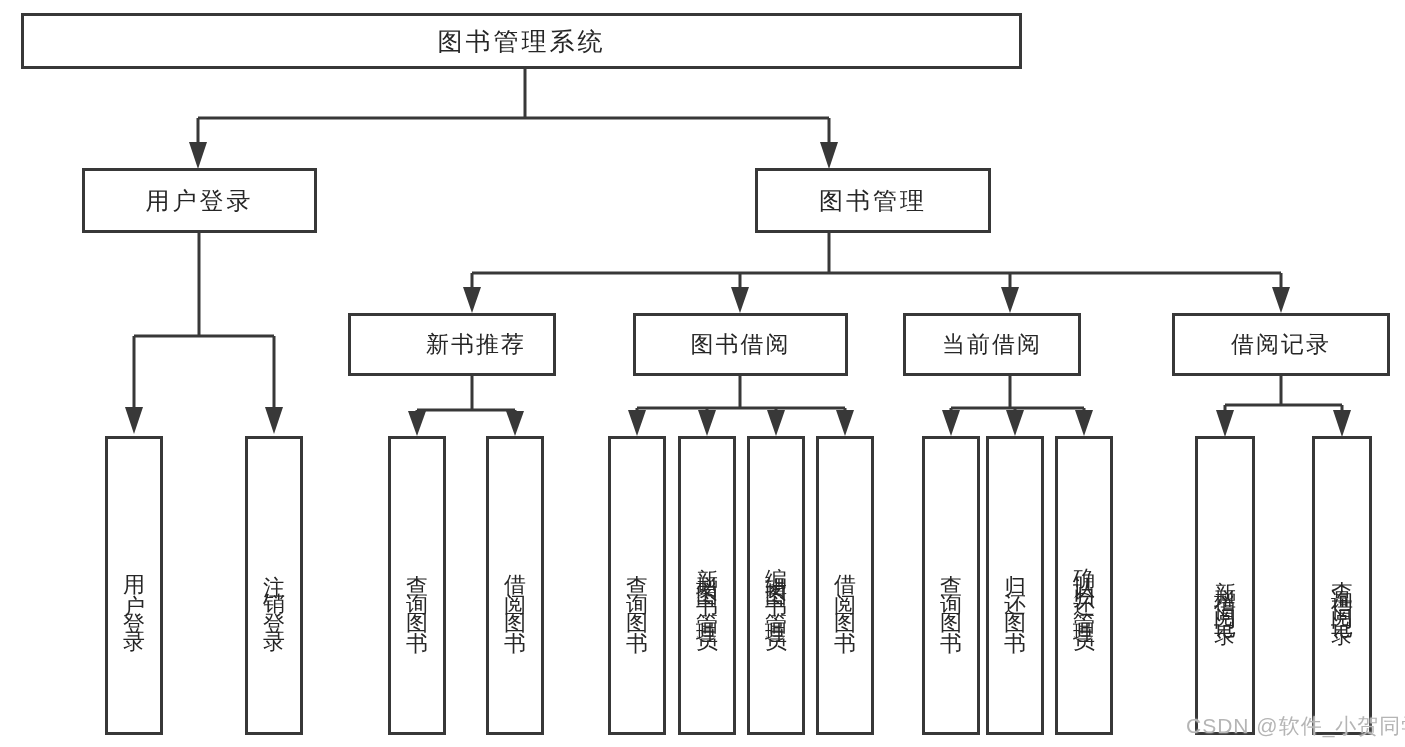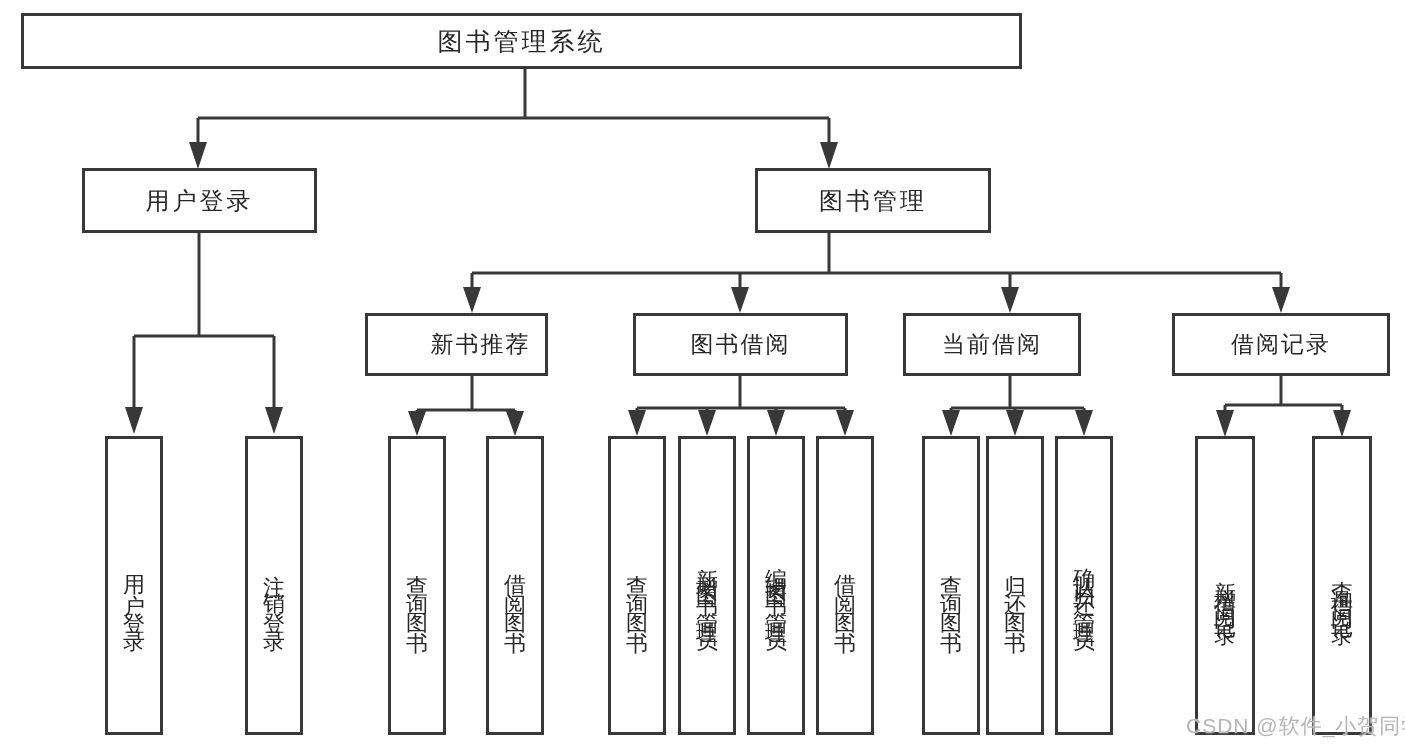--- a/index.html
+++ b/index.html
@@ -92,21 +92,21 @@
     <span>图书管理系统</span>
   </div>
 
   <div class="box lvl1" style="left:82px;width:235px;">
     <span>用户登录</span>
   </div>
   <div class="box lvl1" style="left:711px;width:236px;margin-left:44px;">
     <span>图书管理</span>
   </div>
 
-  <div class="box lvl2" style="left:365px;width:183px;padding-left:48px;">
+  <div class="box lvl2" style="left:348px;width:208px;padding-left:48px;">
     <span>新书推荐</span>
   </div>
   <div class="box lvl2" style="left:633px;width:215px;font-family:Liberation Mono, monospace;">
     <span>图书借阅</span>
   </div>
   <div class="box lvl2" style="left:903px;width:178px;">
     <span>当前借阅</span>
   </div>
   <div class="box lvl2" style="left:1172px;width:218px;">
     <span>借阅记录</span>

